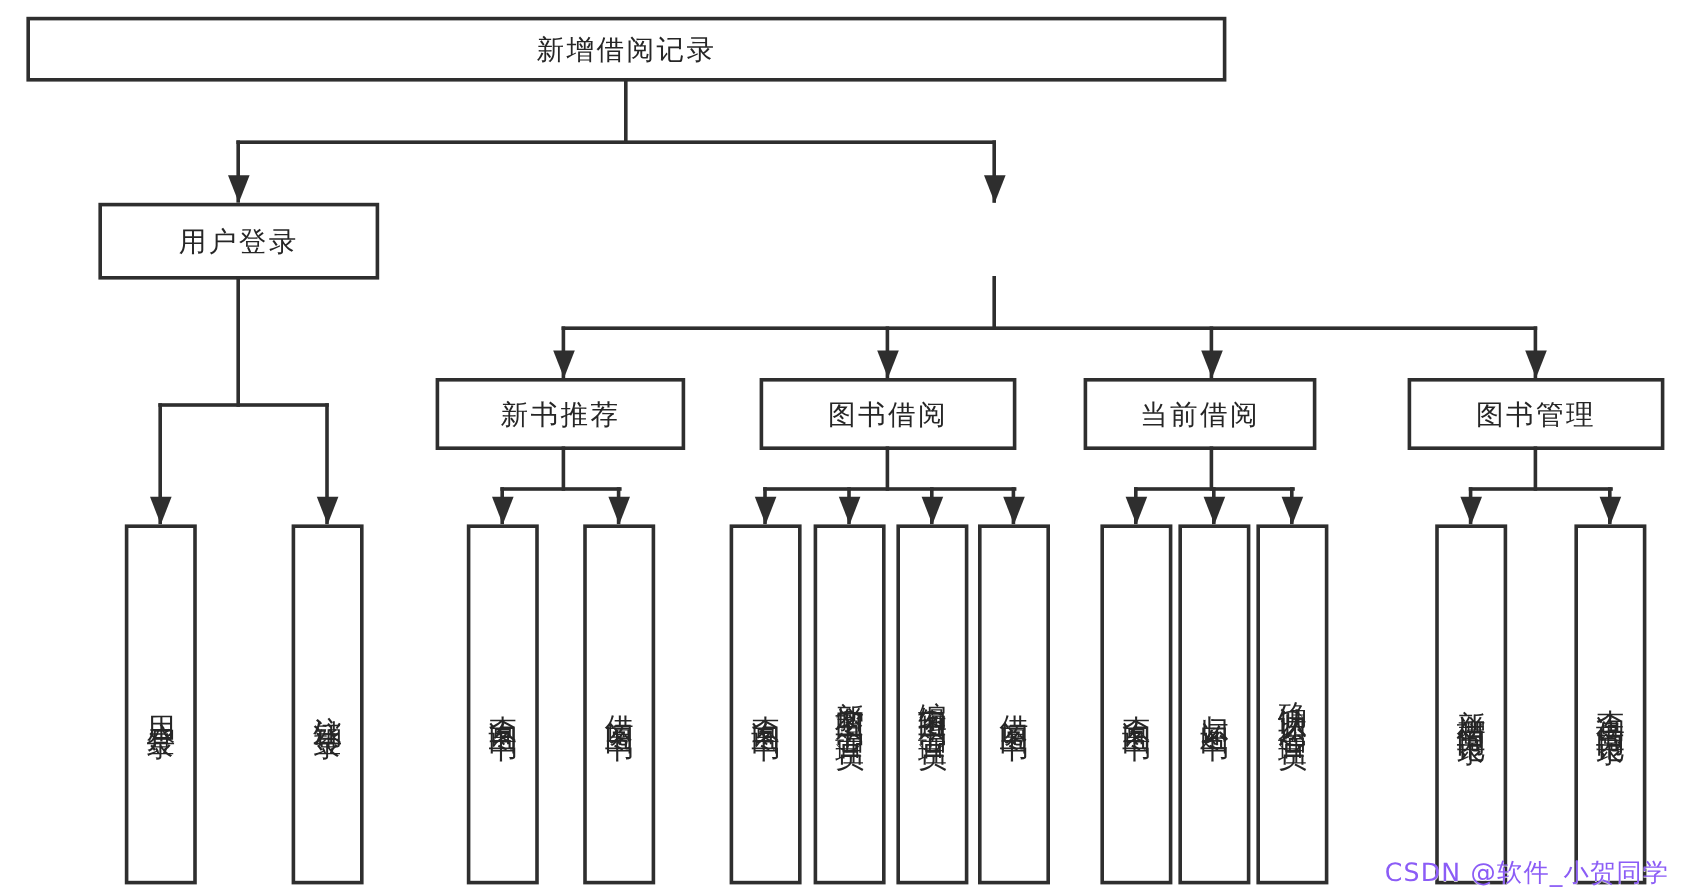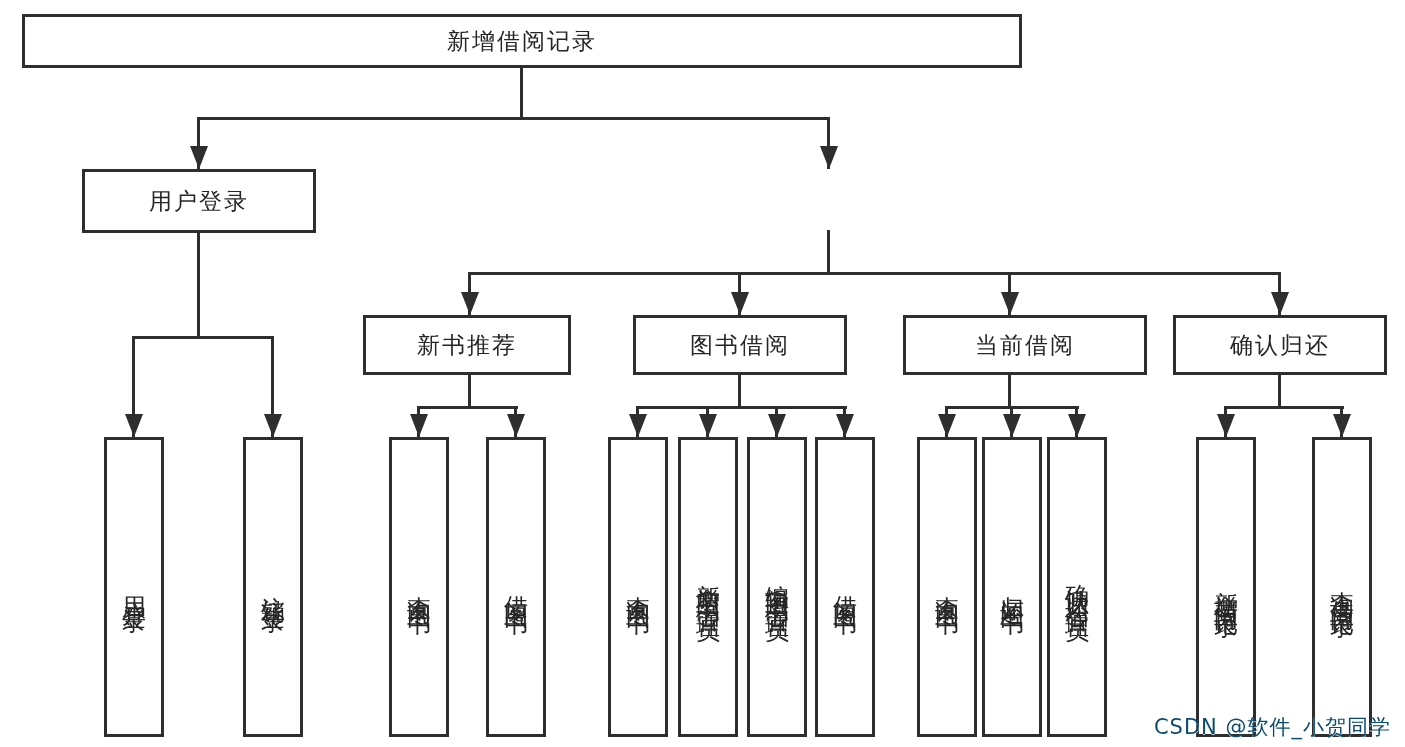--- a/index.html
+++ b/index.html
@@ -20,21 +20,21 @@
   }
   .hline{position:absolute;height:3px;background:#2e2e2e;}
   .vline{position:absolute;width:3px;background:#2e2e2e;}
   .arrow{position:absolute;width:3px;background:#2e2e2e;}
   .arrow::after{
     content:"";position:absolute;left:50%;bottom:0;transform:translateX(-50%);
     width:0;height:0;border-left:9px solid transparent;border-right:9px solid transparent;
     border-top:23px solid #2e2e2e;
   }
   .watermark{
-    position:absolute;right:14px;bottom:6px;font-size:21px;color:#0c4a6e;
+    position:absolute;right:14px;bottom:6px;font-size:21px;color:#8b5cf6;
     letter-spacing:1px;z-index:10;text-shadow:0 1px 0 rgba(255,255,255,0.75);
     white-space:nowrap;
   }
 </style>
 </head>
 <body>
 
 <div class="canvas">
 
   <div class="hbox" style="left:22px;top:14px;width:1000px;height:54px">新增借阅记录</div>
@@ -53,22 +53,22 @@
 
   <div class="vline" style="left:827px;top:230px;height:45px"></div>
   <div class="hline" style="left:468px;top:272px;width:813px"></div>
   <div class="arrow" style="left:468px;top:272px;height:43px"></div>
   <div class="arrow" style="left:738px;top:272px;height:43px"></div>
   <div class="arrow" style="left:1008px;top:272px;height:43px"></div>
   <div class="arrow" style="left:1278px;top:272px;height:43px"></div>
 
   <div class="hbox" style="left:363px;top:315px;width:208px;height:60px">新书推荐</div>
   <div class="hbox" style="left:633px;top:315px;width:214px;height:60px">图书借阅</div>
-  <div class="hbox" style="left:903px;top:315px;width:244px;height:60px">当前借阅</div>
-  <div class="hbox" style="left:1173px;top:315px;width:214px;height:60px">确认归还</div>
+  <div class="hbox" style="left:903px;top:315px;width:194px;height:60px">当前借阅</div>
+  <div class="hbox" style="left:1173px;top:315px;width:214px;height:60px">图书管理</div>
 
   <div class="vline" style="left:468px;top:372px;height:37px"></div>
   <div class="hline" style="left:417px;top:406px;width:101px"></div>
   <div class="arrow" style="left:417px;top:406px;height:31px"></div>
   <div class="arrow" style="left:514px;top:406px;height:31px"></div>
 
   <div class="vline" style="left:738px;top:372px;height:37px"></div>
   <div class="hline" style="left:636px;top:406px;width:211px"></div>
   <div class="arrow" style="left:636px;top:406px;height:31px"></div>
   <div class="arrow" style="left:706px;top:406px;height:31px"></div>

